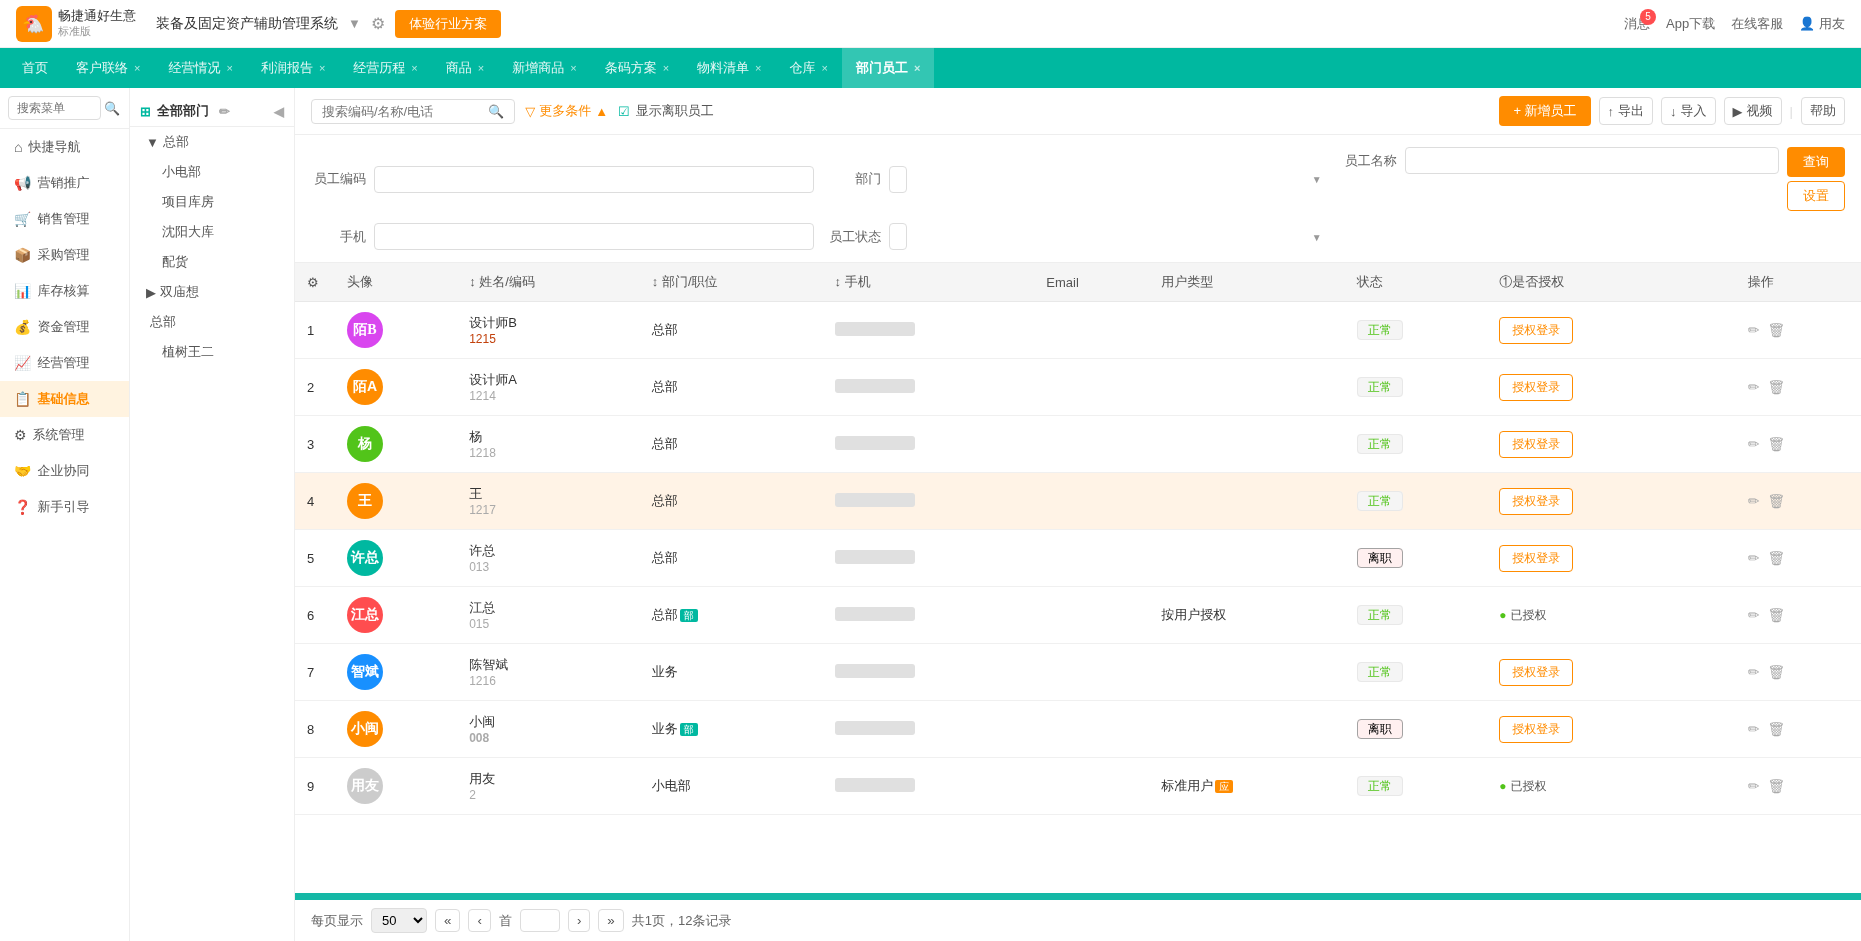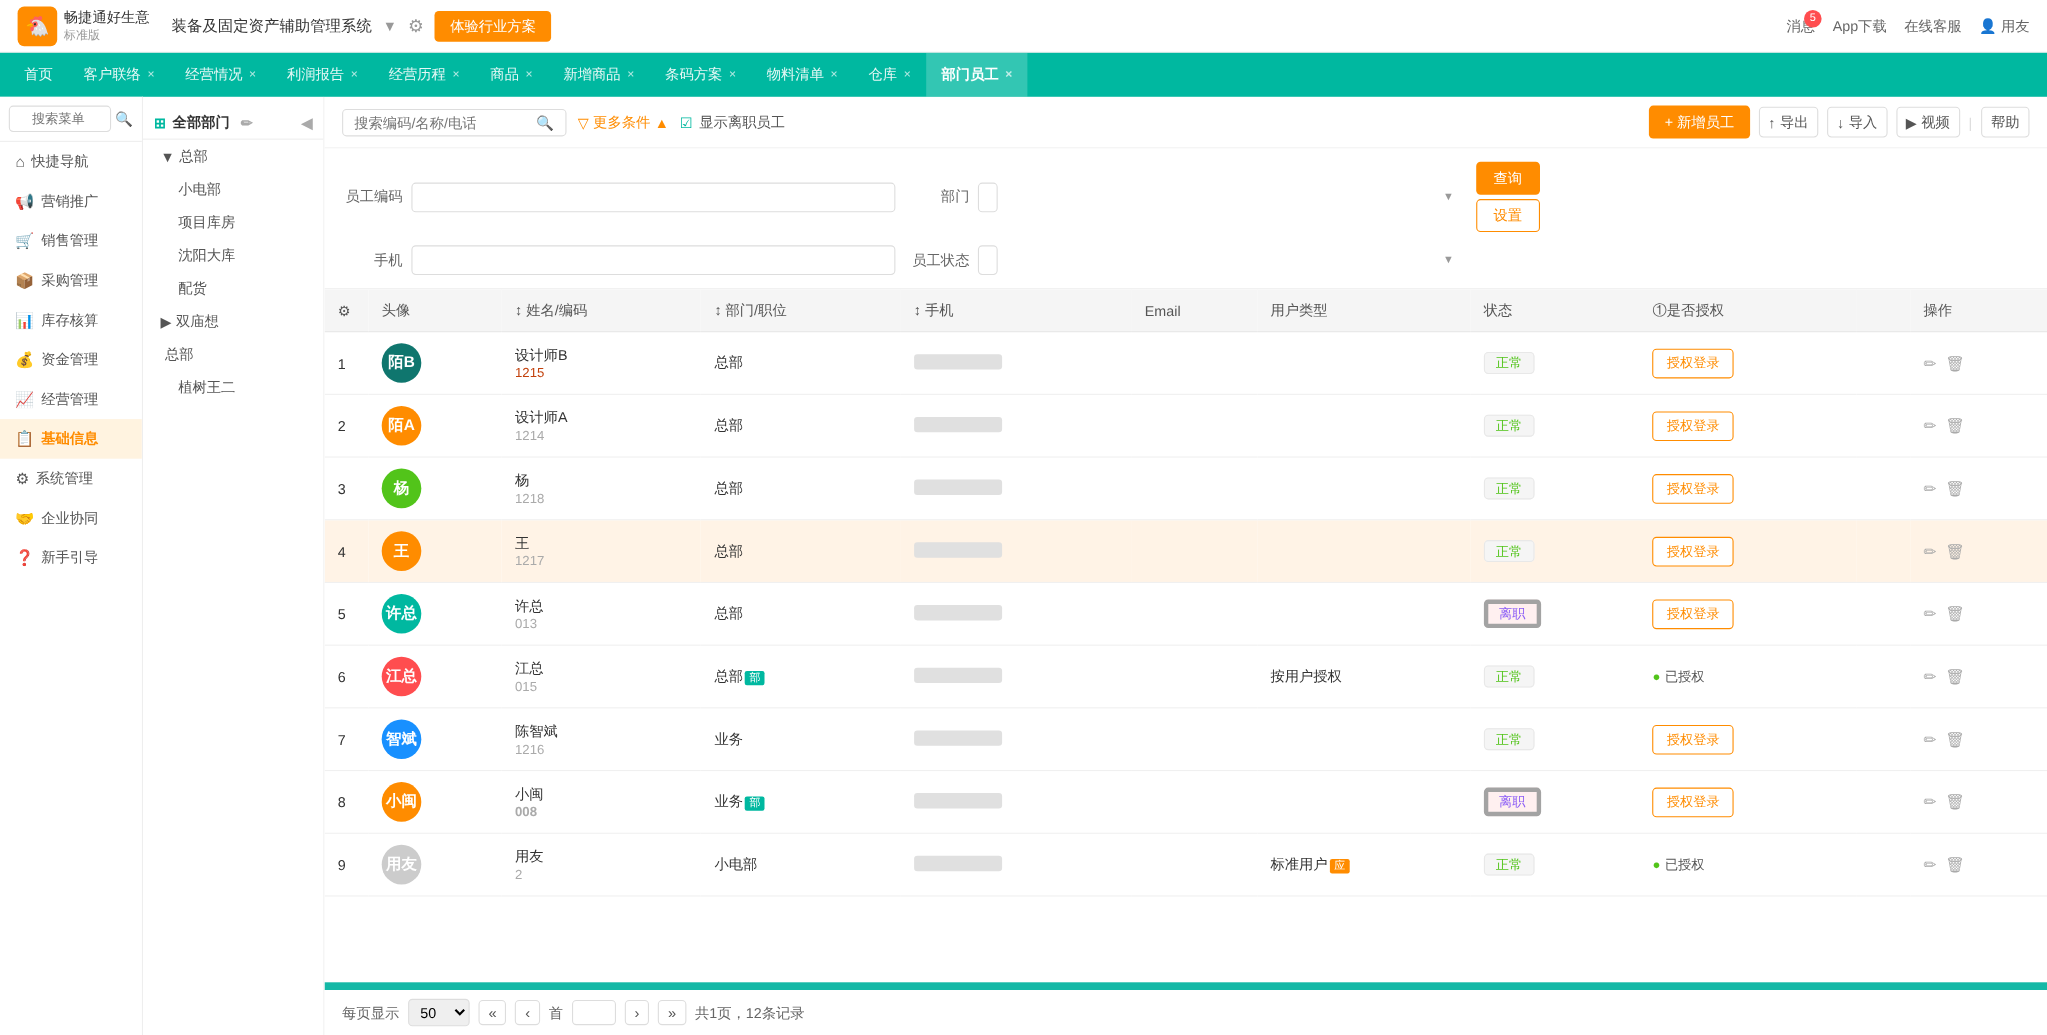--- a/index.html
+++ b/index.html
@@ -54,21 +54,21 @@
 
     
     .sidebar {
       width: 130px;
       background: white;
       border-right: 1px solid #eee;
       overflow-y: auto;
       flex-shrink: 0;
     }
     .sidebar-search { padding: 8px; display: flex; align-items: center; border-bottom: 1px solid #eee; }
-    .sidebar-search input { border: 1px solid #ddd; border-radius: 4px; padding: 4px 20px; font-size: 12px; width: 100%; }
+    .sidebar-search input { border: 1px solid #ddd; border-radius: 4px; padding: 4px 8px; font-size: 12px; width: 100%; }
     .sidebar-menu-item {
       padding: 9px 14px;
       display: flex;
       align-items: center;
       gap: 6px;
       cursor: pointer;
       font-size: 13px;
       color: #555;
     }
     .sidebar-menu-item.active { background: #fff3e0; color: #ff8c00; font-weight: bold; }
@@ -152,21 +152,21 @@
     th { padding: 10px 12px; text-align: left; font-weight: normal; color: #555; white-space: nowrap; }
     td { padding: 10px 12px; border-bottom: 1px solid #f0f0f0; vertical-align: middle; }
     tr.highlighted { background: #fff3e6 !important; }
 
     .avatar {
       width: 36px; height: 36px; border-radius: 50%;
       display: flex; align-items: center; justify-content: center;
       color: white; font-size: 14px; font-weight: bold; flex-shrink: 0;
     }
     .status-normal { background: #f5f5f5; color: #52c41a; padding: 2px 10px; border-radius: 4px; font-size: 12px; border: 1px solid #e8e8e8; }
-    .status-resigned { background: #fff0f0; color: #8b5cf6; padding: 2px 10px; border-radius: 4px; font-size: 12px; border: 4px solid #a3a3a3; }
+    .status-resigned { background: #fff0f0; color: #000000; padding: 2px 10px; border-radius: 4px; font-size: 12px; border: 1px solid #a3a3a3; }
     .auth-btn { border: 1px solid #ff8c00; color: #ff8c00; background: white; padding: 4px 12px; border-radius: 4px; cursor: pointer; font-size: 12px; }
     .authorized { color: #555; font-size: 12px; }
     .authorized-dot { color: #52c41a; margin-right: 4px; }
     .tag-dept { background: #00b8a0; color: white; font-size: 10px; padding: 1px 4px; border-radius: 2px; margin-left: 2px; }
     .tag-apply { background: #ff8c00; color: white; font-size: 10px; padding: 1px 4px; border-radius: 2px; margin-left: 2px; }
     .phone-blur { background: #e0e0e0; border-radius: 3px; width: 80px; height: 14px; display: inline-block; }
     .op-icons { display: flex; gap: 8px; color: #aaa; cursor: pointer; }
     .op-icon { font-size: 14px; color: #aaa; }
 
     
@@ -370,20 +370,24 @@
           <span class="form-label">员工编码</span>
           <input class="form-input" type="text" style="">
         </div>
         <div class="form-row">
           <span class="form-label">部门</span>
           <div class="select-wrapper">
             <select class="form-select"></select>
           </div>
         </div>
         <div style="display:flex;align-items:flex-start;gap:8px;">
+          <div class="form-row" style="flex:1;">
+            <span class="form-label">员工名称</span>
+            <input class="form-input" type="text" style="">
+          </div>
           <div class="form-btns">
             <button class="query-btn">查询</button>
             <button class="set-btn">设置</button>
           </div>
         </div>
         <div class="form-row">
           <span class="form-label">手机</span>
           <input class="form-input" type="text" style="">
         </div>
         <div class="form-row">
@@ -408,21 +412,21 @@
               <th>状态</th>
               <th>①是否授权</th>
               <th style="flex:1;"></th>
               <th>操作</th>
             </tr>
           </thead>
           <tbody id="table-body">
               <tr>
                 <td>1</td>
                 <td>
-                  <div class="avatar" style="background: #0f766e;">陌B</div>
+                  <div class="avatar" style="background: #d946ef; font-family: Liberation Serif, serif;">陌B</div>
                 </td>
                 <td>
                   <div>设计师B</div>
     <div style="color:#c2410c;font-size:12px;">1215</div>
                 </td>
                 <td><span>总部</span></td>
                 <td><span class="phone-blur"></span></td>
                 <td></td>
                 <td><span></span></td>
                 <td><span class="status-normal">正常</span></td>

